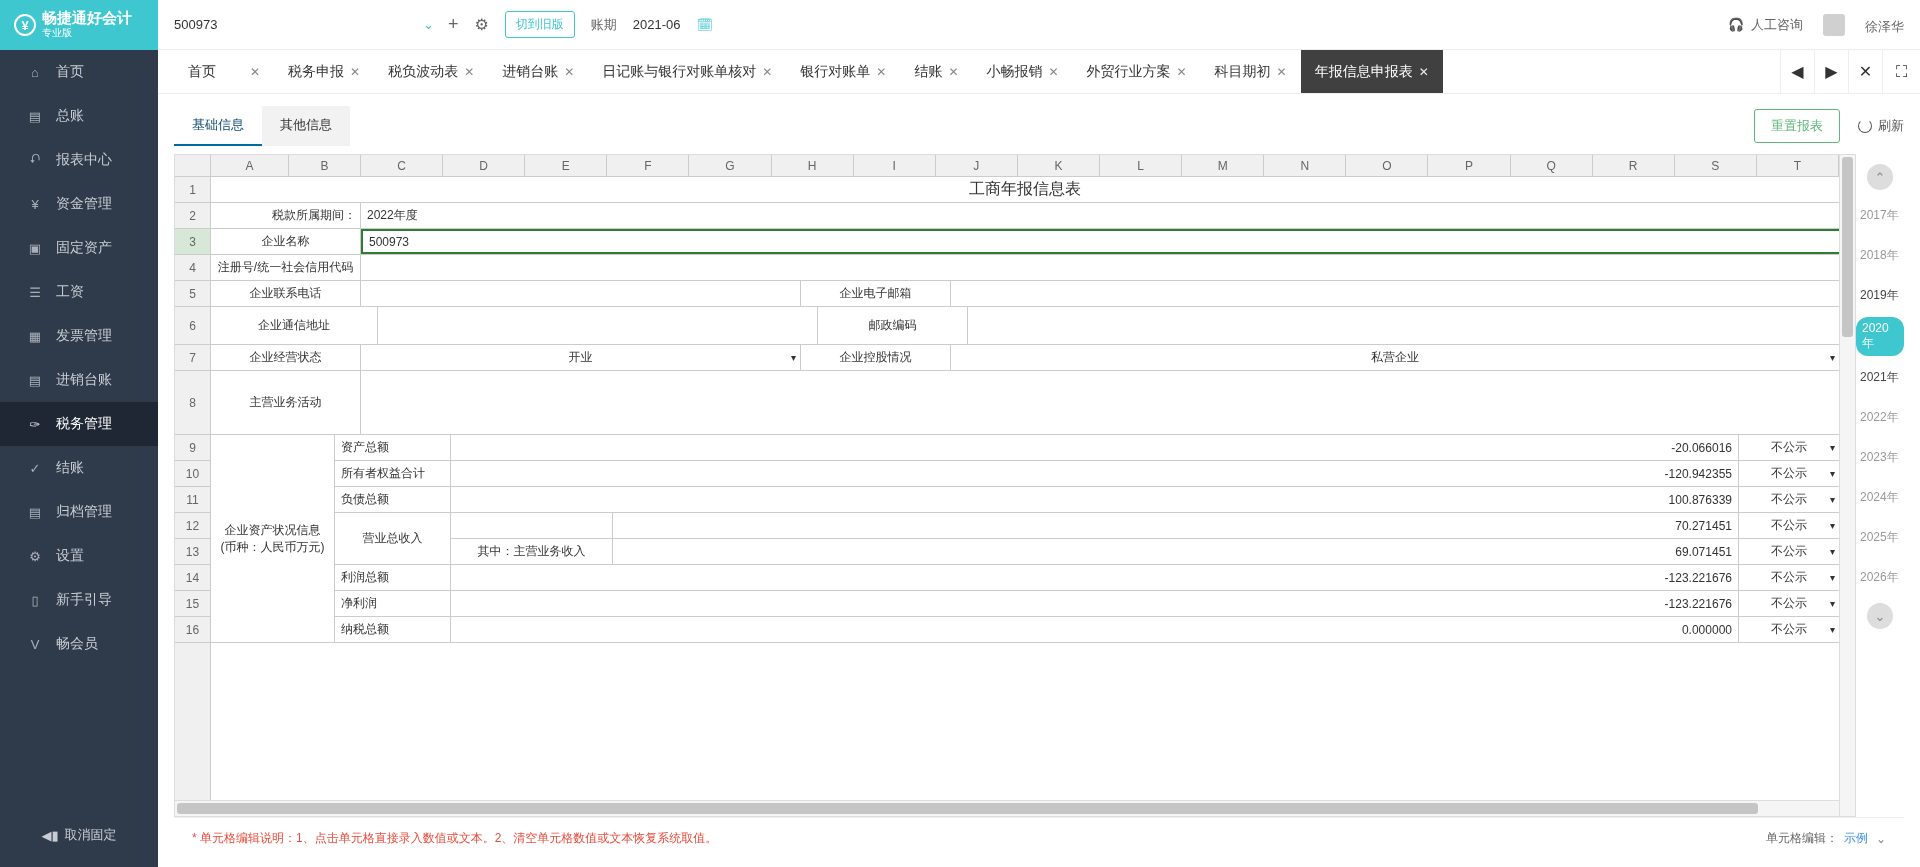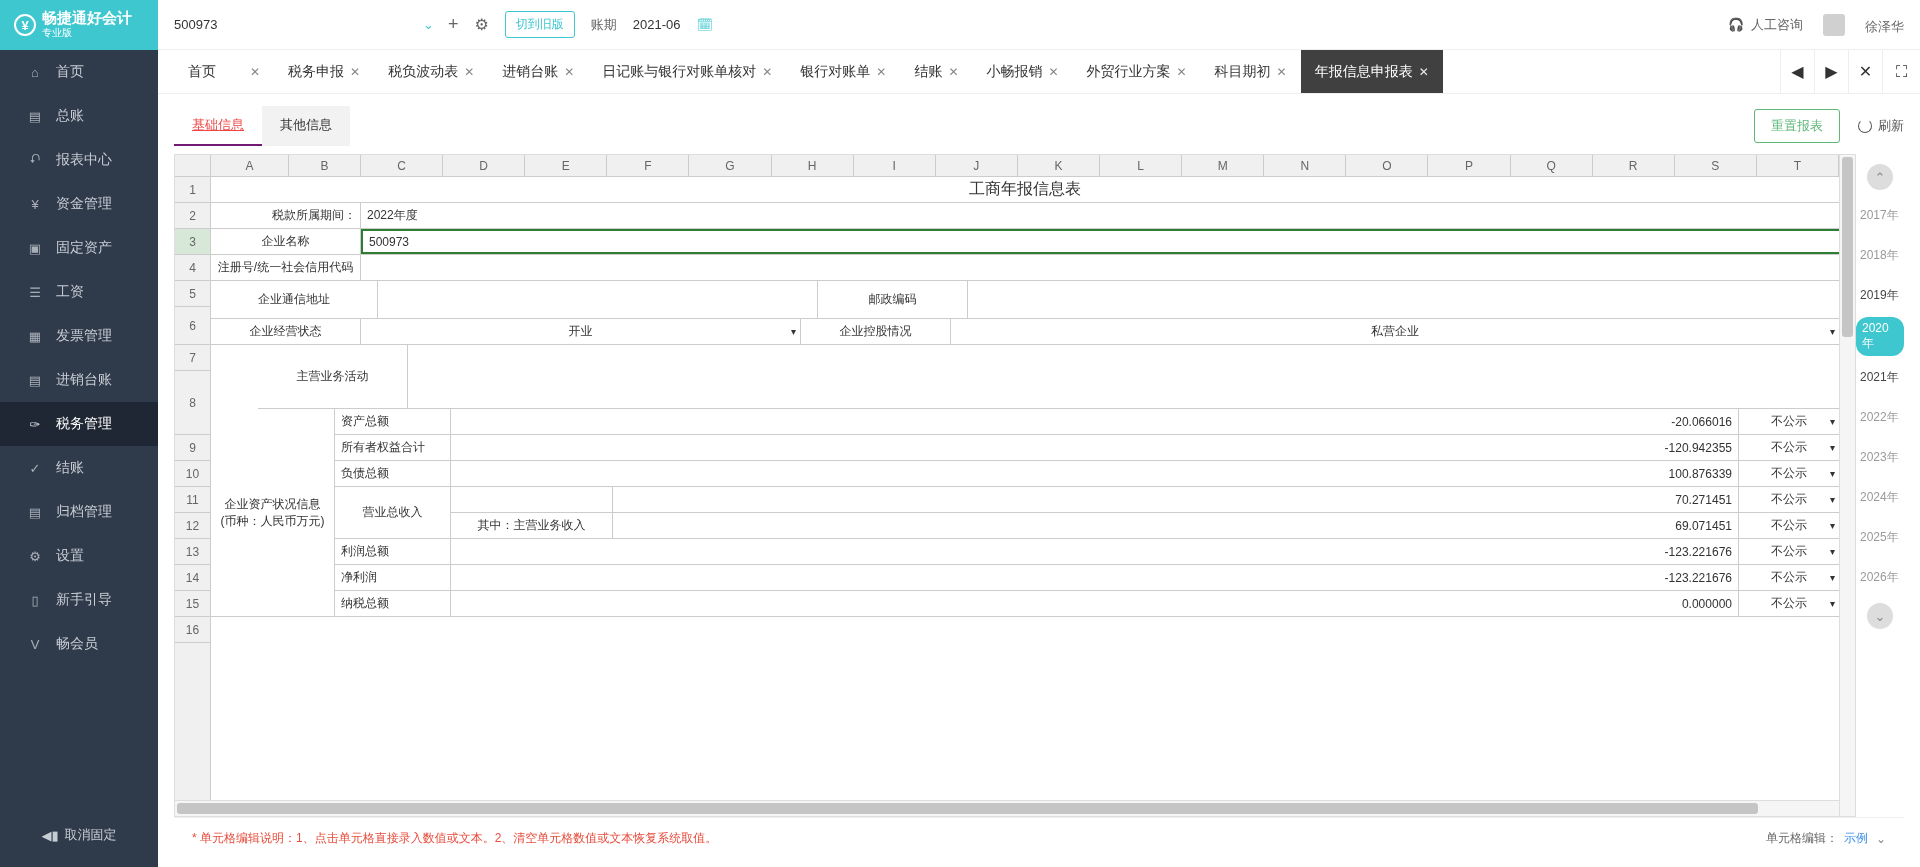--- a/index.html
+++ b/index.html
@@ -44,41 +44,41 @@
 .tab.active .x { color: #fff; opacity: 0.9; }
 .tab-ctrl { width: 34px; display: flex; align-items: center; justify-content: center; border-left: 1px solid #eee; cursor: pointer; font-size: 16px; }
 .tab-ctrl.fs { width: 38px; }
 .tab-scroll { flex: 1; display: flex; overflow: hidden; }
 
 
 .content { flex: 1; display: flex; flex-direction: column; padding: 12px 16px 8px 16px; min-height: 0; }
 .toolbar { display: flex; align-items: center; margin-bottom: 8px; }
 .sub-tabs { display: flex; }
 .sub-tab { padding: 10px 18px; background: #f2f2f2; cursor: pointer; font-size: 13px; }
-.sub-tab.active { background: #fff; color: #ef4444; border-bottom: 2px solid #701a75; text-decoration: underline; }
+.sub-tab.active { background: #fff; color: #0c4a6e; border-bottom: 2px solid #0369a1; }
 .tool-spacer { flex: 1; }
 .btn-fill { border: 1px solid #5fb878; color: #5fb878; padding: 7px 16px; border-radius: 3px; cursor: pointer; margin-right: 18px; }
 .btn-refresh { display: flex; align-items: center; gap: 6px; cursor: pointer; color: #555; }
 .refresh-icon { display: inline-block; width: 14px; height: 14px; border: 1.5px solid #555; border-radius: 50%; border-top-color: transparent; }
 
 
 .sheet-wrap { flex: 1; display: flex; border: 1px solid #ddd; min-height: 0; position: relative; }
 .sheet-main { flex: 1; display: flex; flex-direction: column; min-width: 0; }
 .col-headers { display: flex; background: #f0f0f0; height: 22px; border-bottom: 1px solid #ccc; }
 .corner { width: 36px; border-right: 1px solid #ccc; }
 .col-h { text-align: center; font-size: 12px; color: #666; border-right: 1px solid #ccc; line-height: 22px; }
 .sheet-body { flex: 1; overflow: hidden; display: flex; }
 .row-hdrs { width: 36px; background: #f0f0f0; border-right: 1px solid #ccc; flex-shrink: 0; }
 .row-h { height: 26px; text-align: center; font-size: 12px; color: #666; border-bottom: 1px solid #ccc; line-height: 26px; }
 .row-h.tall { height: 64px; line-height: 64px; }
 .row-h.med { height: 38px; line-height: 38px; }
 .row-h.sel { background: #d8e8d8; }
 .cells { flex: 1; position: relative; }
 .srow { display: flex; border-bottom: 1px solid #ccc; height: 26px; align-items: stretch; }
-.srow.tall { height: 64px; margin-left: 47px; }
+.srow.tall { height: 64px; }
 .srow.med { height: 38px; }
 .cell { border-right: 1px solid #ccc; display: flex; align-items: center; justify-content: center; font-size: 12px; overflow: hidden; }
 .cell.lbl { justify-content: center; background: #fff; }
 .cell.val { justify-content: flex-end; padding-right: 6px; }
 .cell.lft { justify-content: flex-start; padding-left: 6px; }
 .cell.title { font-size: 16px; font-weight: 500; }
 .active-cell { border: 2px solid #2e7d32; position: relative; }
 .sel-drop { position: relative; }
 .sel-drop::after { content: "▾"; position: absolute; right: 4px; font-size: 10px; color: #333; }
 .vscroll { width: 16px; background: #f5f5f5; border-left: 1px solid #ddd; position: relative; }
@@ -339,20 +339,26 @@
                 <div class="srow">
                   <div class="cell lbl" style="width:150px;">企业名称</div>
                   <div class="cell lft active-cell" style="flex:1;border-right:none;">500973</div>
                 </div>
 
                 <div class="srow">
                   <div class="cell lbl" style="width:150px;">注册号/统一社会信用代码</div>
                   <div class="cell" style="flex:1;border-right:none;"></div>
                 </div>
 
+                <div class="srow">
+                  <div class="cell lbl" style="width:150px;">企业联系电话</div>
+                  <div class="cell" style="width:440px;"></div>
+                  <div class="cell lbl" style="width:150px;">企业电子邮箱</div>
+                  <div class="cell" style="flex:1;border-right:none;"></div>
+                </div>
 
                 <div class="srow med">
                   <div class="cell lbl" style="width:167px;">企业通信地址</div>
                   <div class="cell" style="width:440px;"></div>
                   <div class="cell lbl" style="width:150px;">邮政编码</div>
                   <div class="cell" style="flex:1;border-right:none;"></div>
                 </div>
 
                 <div class="srow">
                   <div class="cell lbl" style="width:150px;">企业经营状态</div>

